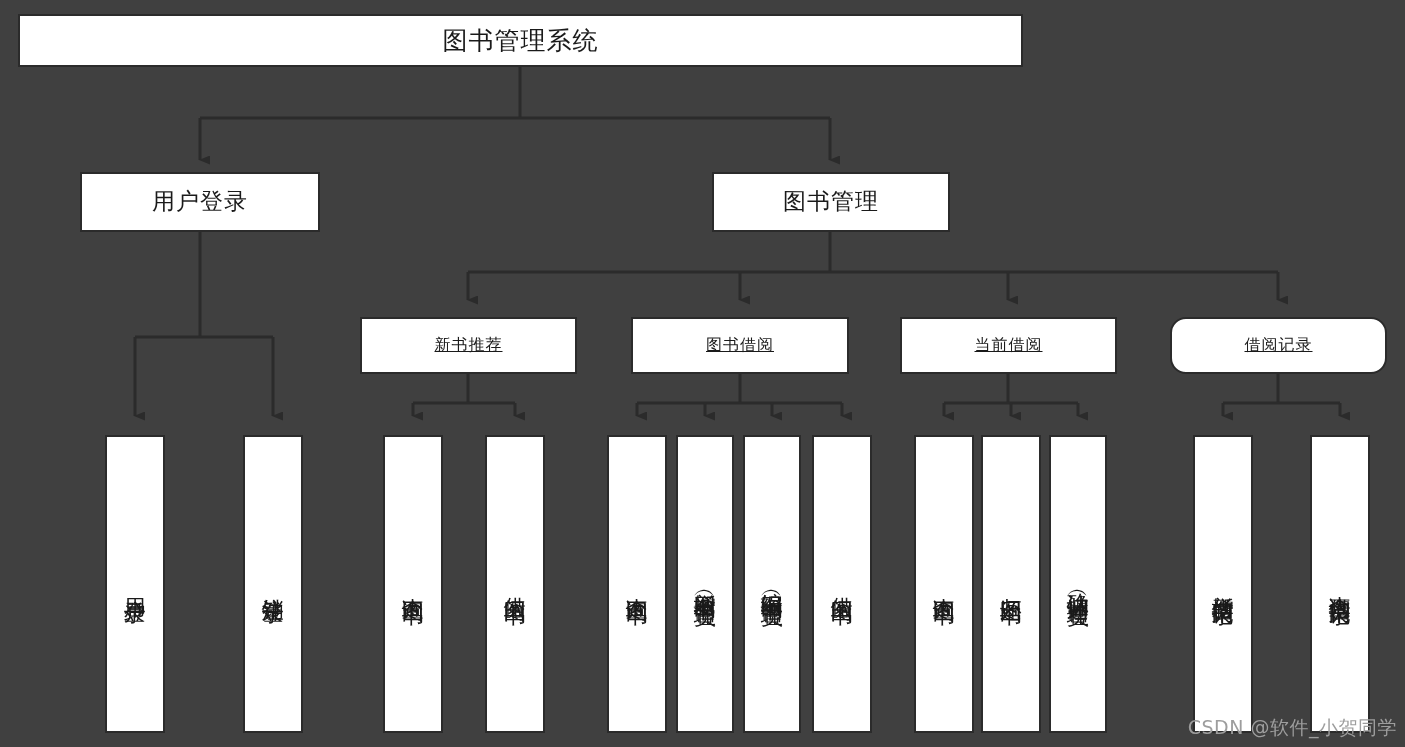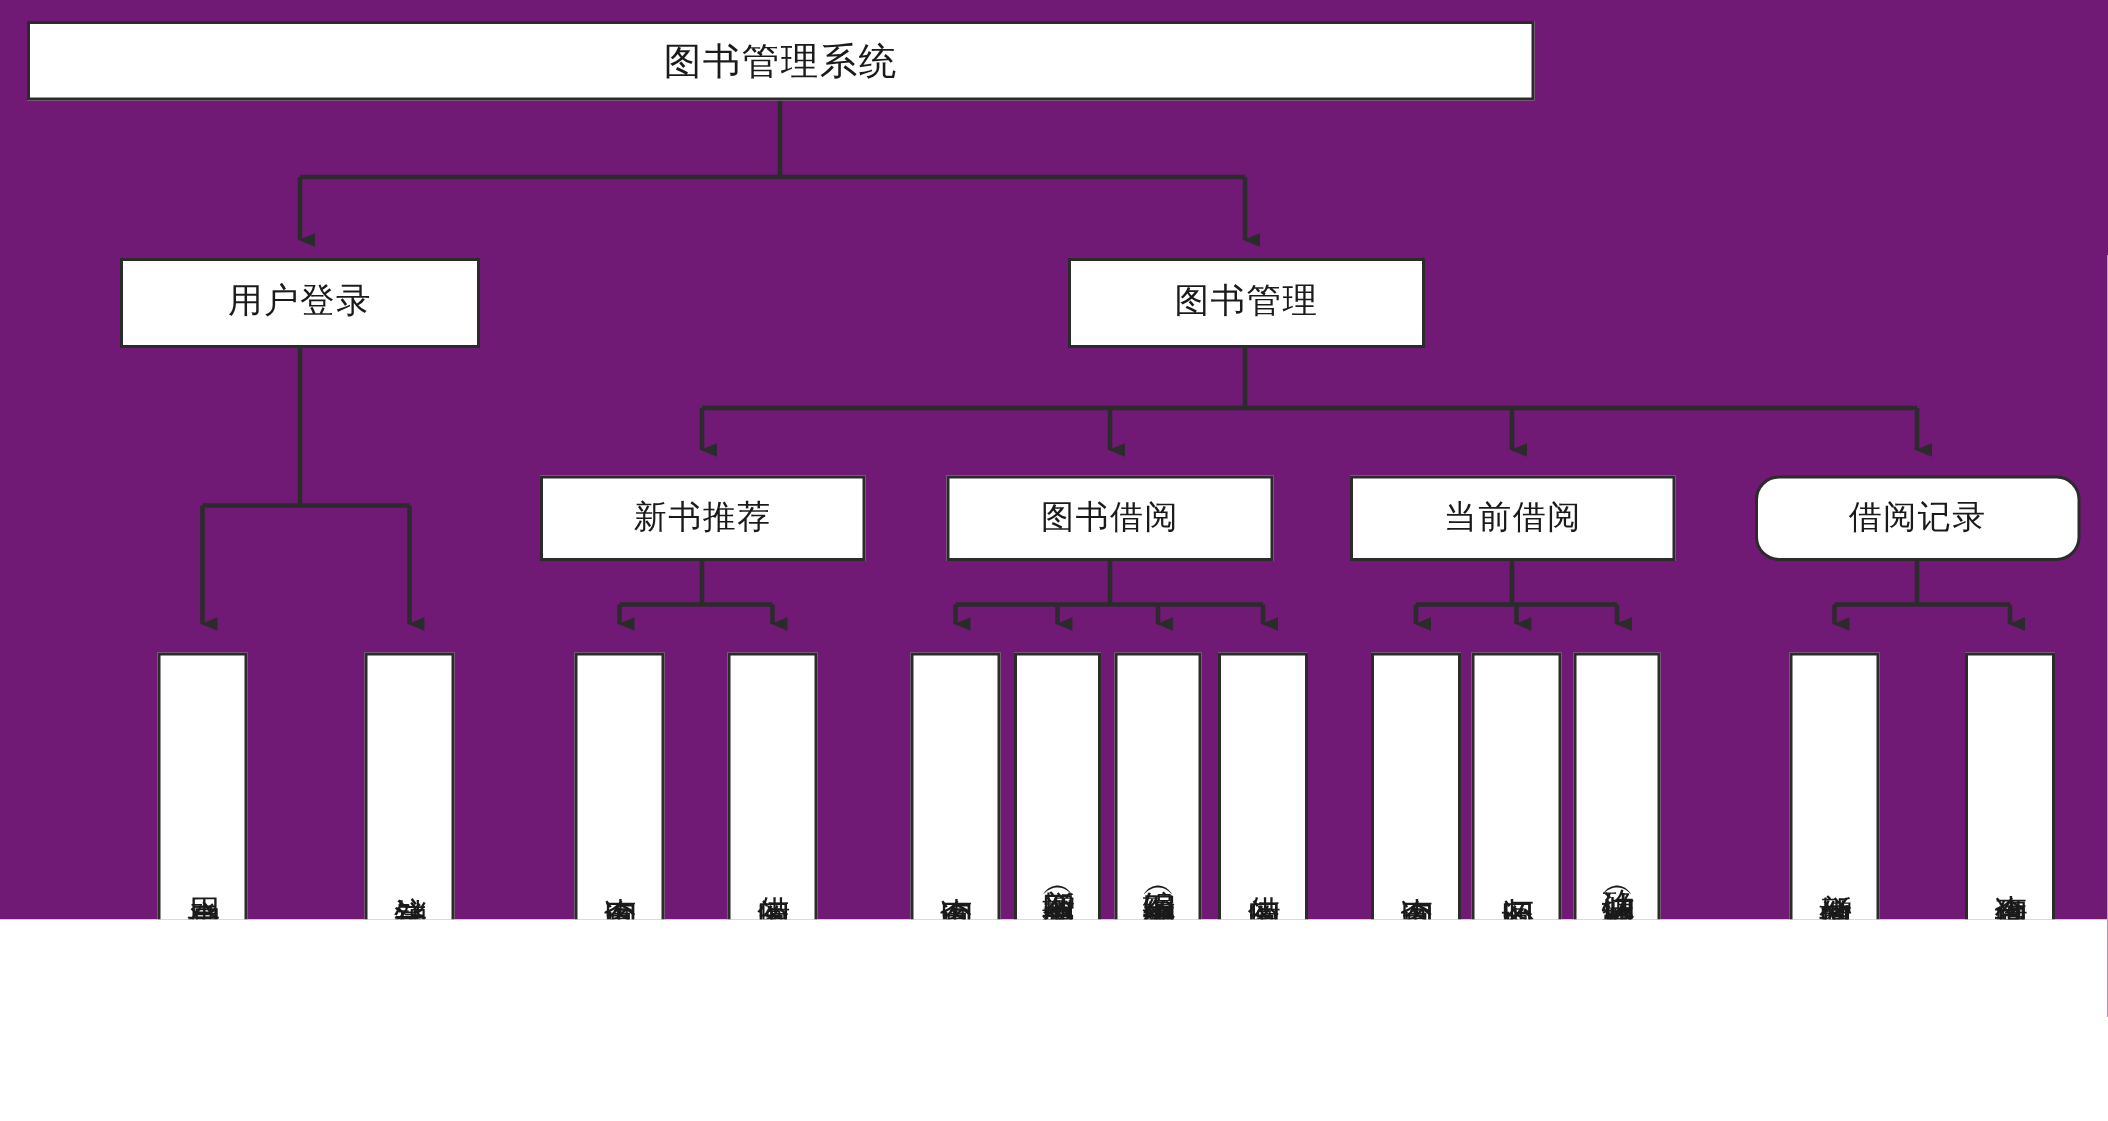--- a/index.html
+++ b/index.html
@@ -7,22 +7,22 @@
     margin: 0;
     padding: 0;
     background: #ffffff;
   }
   body {
     font-family: "DejaVu Sans", "Liberation Sans", sans-serif;
   }
   #diagram-root {
     position: relative;
     width: 1405px;
-    height: 613px;
-    background: #701a75;
+    height: 747px;
+    background: #404040;
     overflow: hidden;
   }
   #edges-layer {
     position: absolute;
     left: 0;
     top: 0;
     width: 1405px;
     height: 747px;
     pointer-events: none;
   }
@@ -44,21 +44,22 @@
     letter-spacing: 1px;
     white-space: pre;
   }
   .node.root .node-label {
     font-size: 25px;
   }
   .node.level2 .node-label {
     font-size: 23px;
   }
   .node.level3 .node-label {
-    font-size: 22px;
+    font-size: 16px;
+    text-decoration: underline;
   }
   .node.leaf {
     padding: 10px 2px;
     align-items: center;
     justify-content: center;
   }
   .node.leaf .node-label {
     font-size: 22px;
     writing-mode: vertical-rl;
     text-orientation: upright;
@@ -193,14 +194,15 @@
     <span class="node-label">确认归还（管理员）</span>
   </div>
 
   <div class="node leaf" style="left:1193px; top:435px; width:60px; height:298px;">
     <span class="node-label">新增借阅记录</span>
   </div>
   <div class="node leaf" style="left:1310px; top:435px; width:60px; height:298px;">
     <span class="node-label">查询借阅记录</span>
   </div>
 
+  <div id="watermark">CSDN @软件_小贺同学</div>
 
 </div>
 
 </body></html>

